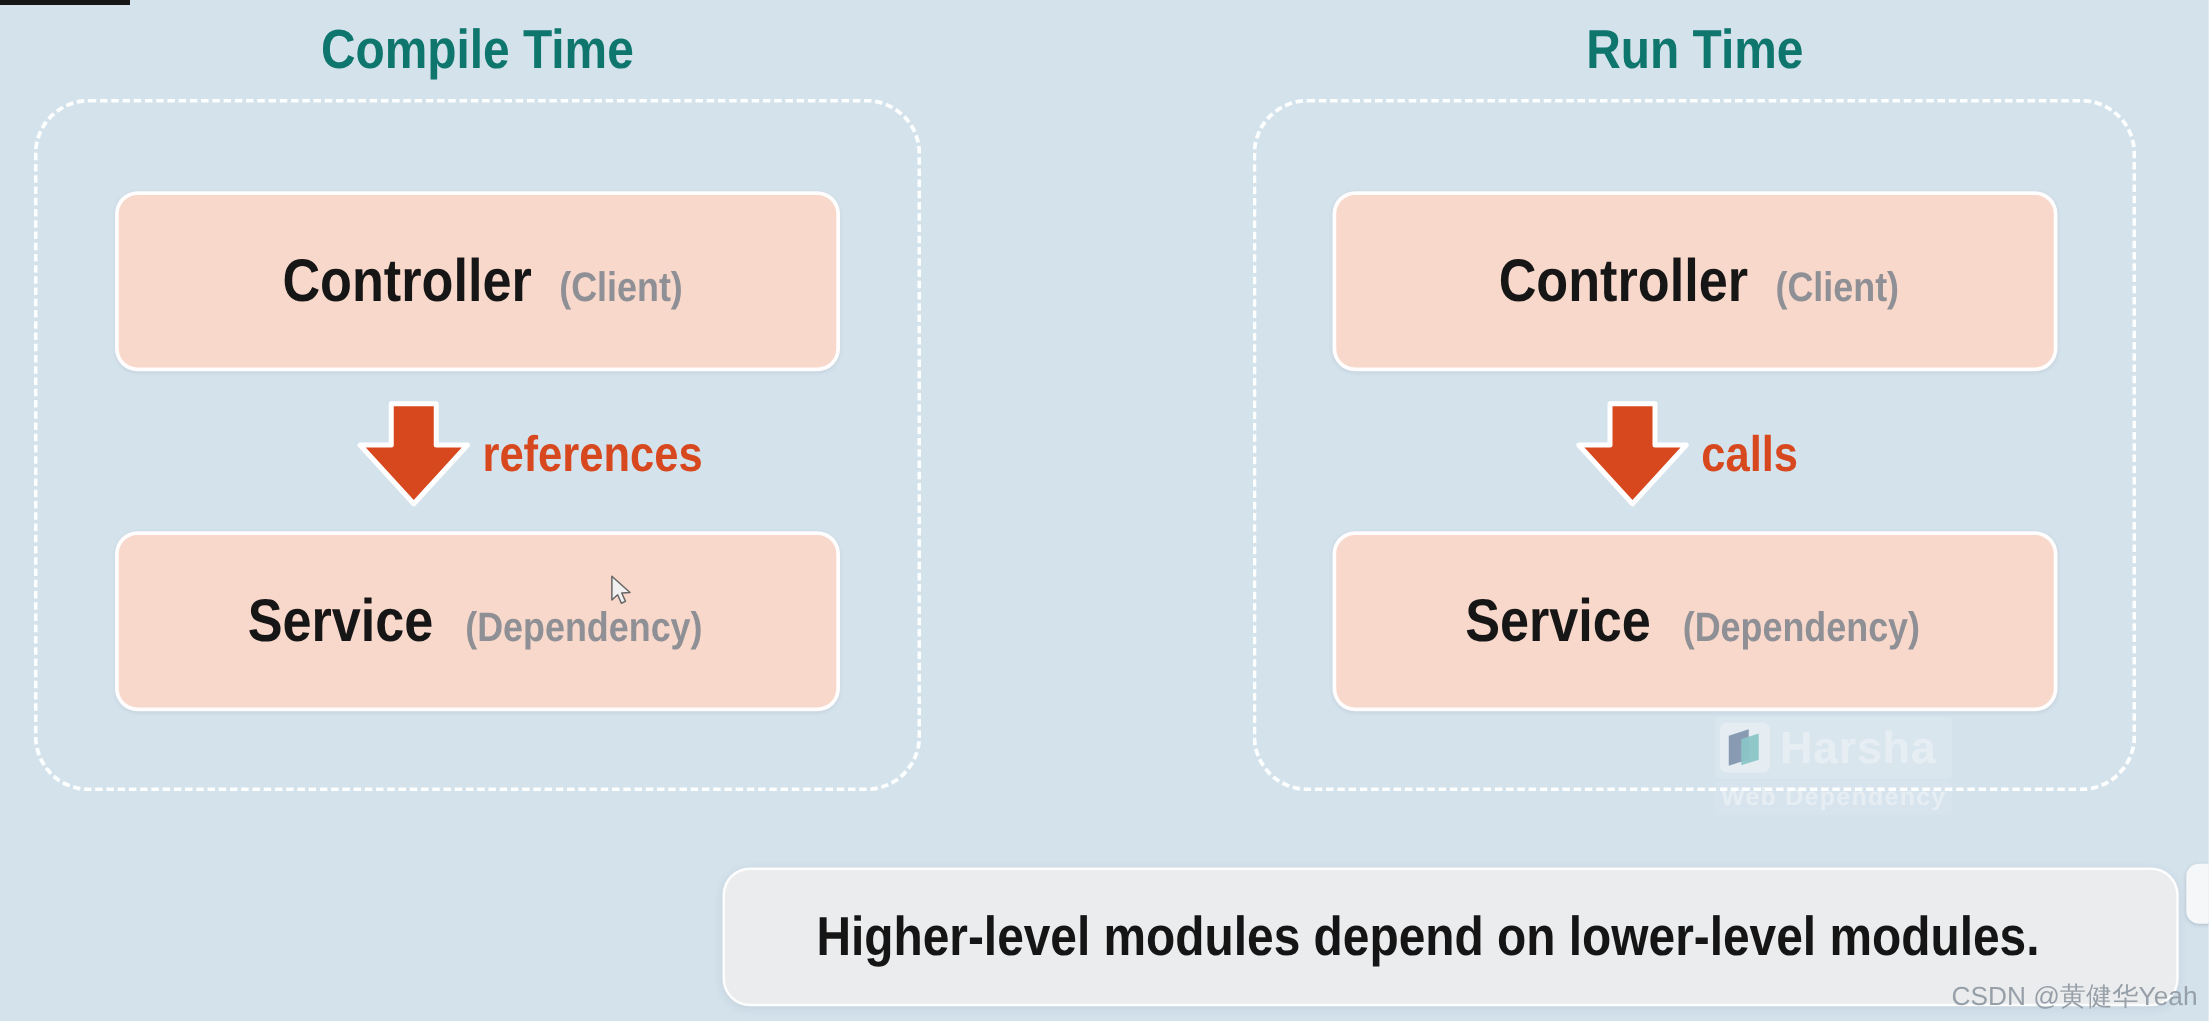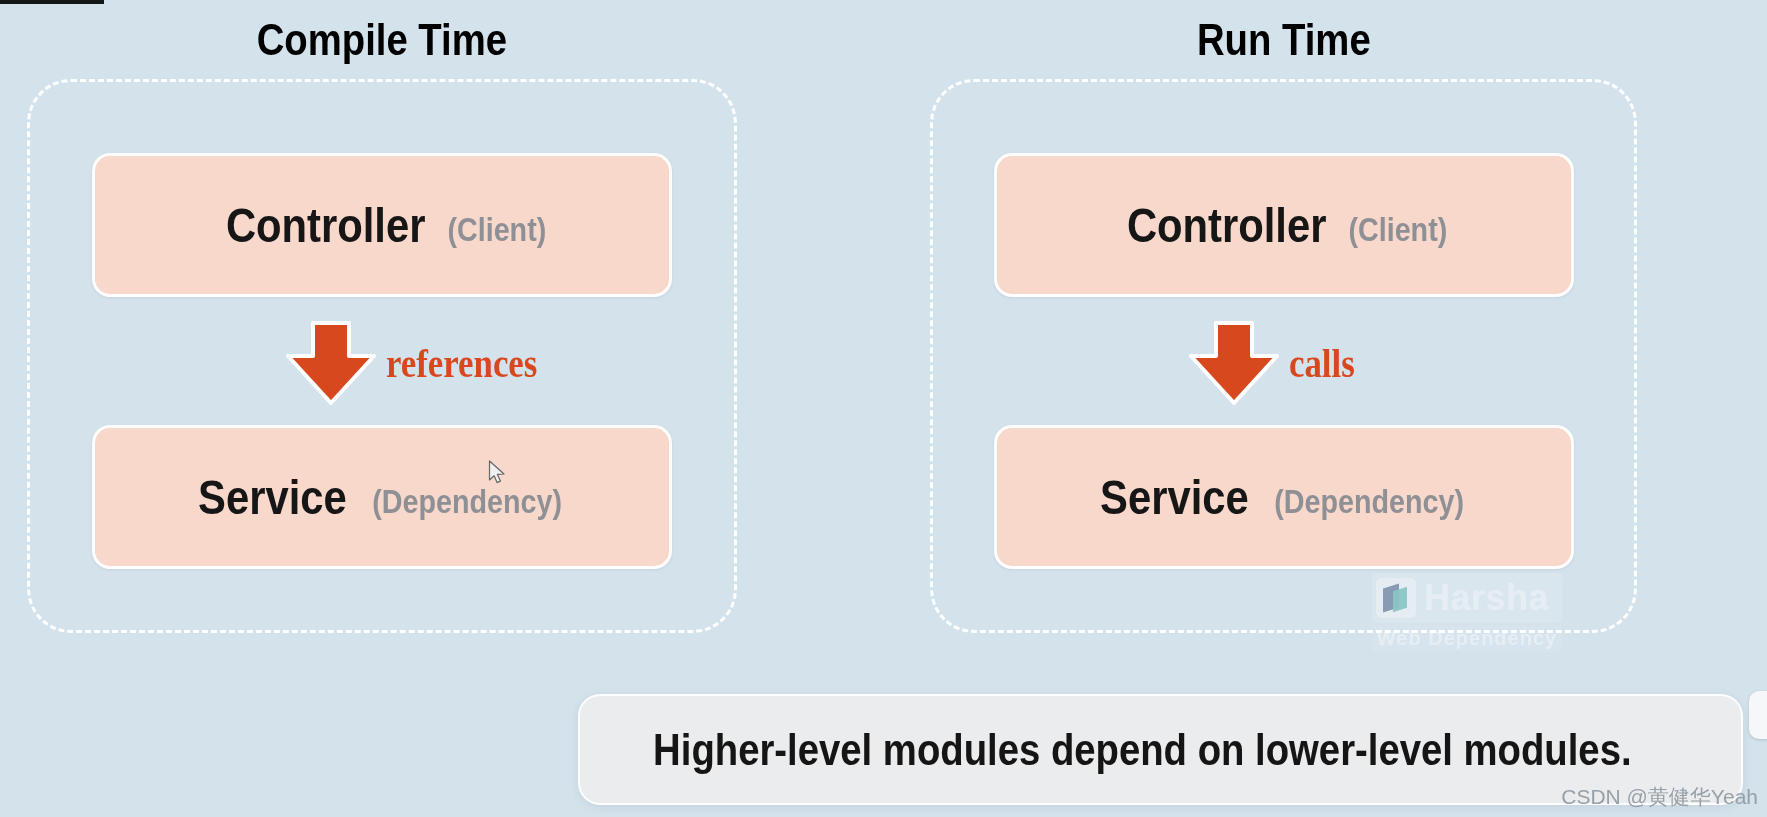--- a/index.html
+++ b/index.html
@@ -9,25 +9,25 @@
     background:#d4e2ec;
     overflow:hidden;
     font-family:"Liberation Sans", sans-serif;
   }
   .cond{display:inline-block;transform:scaleX(0.87);transform-origin:50% 50%;white-space:nowrap;}
 
   .topstrip{position:absolute;left:0;top:0;width:104px;height:4px;background:#161616;}
 
   .panel{position:absolute;top:14px;}
   .panel-left{left:27px;width:710px;}
-  .panel-right{left:930px;width:707px;}
+  .panel-right{left:1002px;width:707px;}
 
   .panel-title{
     margin:0;width:100%;height:52px;line-height:52px;
-    text-align:center;font-size:44px;font-weight:bold;color:#000000;text-decoration:underline;
+    text-align:center;font-size:44px;font-weight:bold;color:#0f766e;text-decoration:underline;
   }
   .dashed{
     position:absolute;left:0;top:65px;width:100%;height:554px;
     box-sizing:border-box;
     border:3px dashed rgba(255,255,255,0.95);
     border-radius:44px;
   }
   .node{
     position:absolute;left:50%;transform:translateX(-50%);
     width:580px;height:144px;box-sizing:border-box;
@@ -40,21 +40,21 @@
   }
   .node-top{top:71px;}
   .node-bottom{top:343px;justify-content:center;}
   .node-title{font-size:48px;font-weight:bold;color:#161616;line-height:1.12;}
   .node-sub{font-size:33px;font-weight:bold;color:#8f9095;line-height:1.15;margin-top:8px;}
 
   .arrow{position:absolute;left:255px;top:238px;width:92px;height:86px;}
   .arrow polygon{fill:#d8481f;stroke:#ffffff;stroke-width:4;stroke-linejoin:round;}
   .arrow-label{
     position:absolute;left:356px;top:260px;
-    font-size:40px;font-weight:bold;color:#d8481f;line-height:1.1;font-family:Liberation Serif, serif;
+    font-size:40px;font-weight:bold;color:#d8481f;line-height:1.1;
   }
   .arrow-label .cond{transform-origin:left center;}
 
   .watermark{
     position:absolute;left:1372px;top:573px;width:190px;
     opacity:0.42;color:#ffffff;
   }
   .wm-top{
     display:flex;align-items:center;gap:8px;
     background:rgba(255,255,255,0.30);

